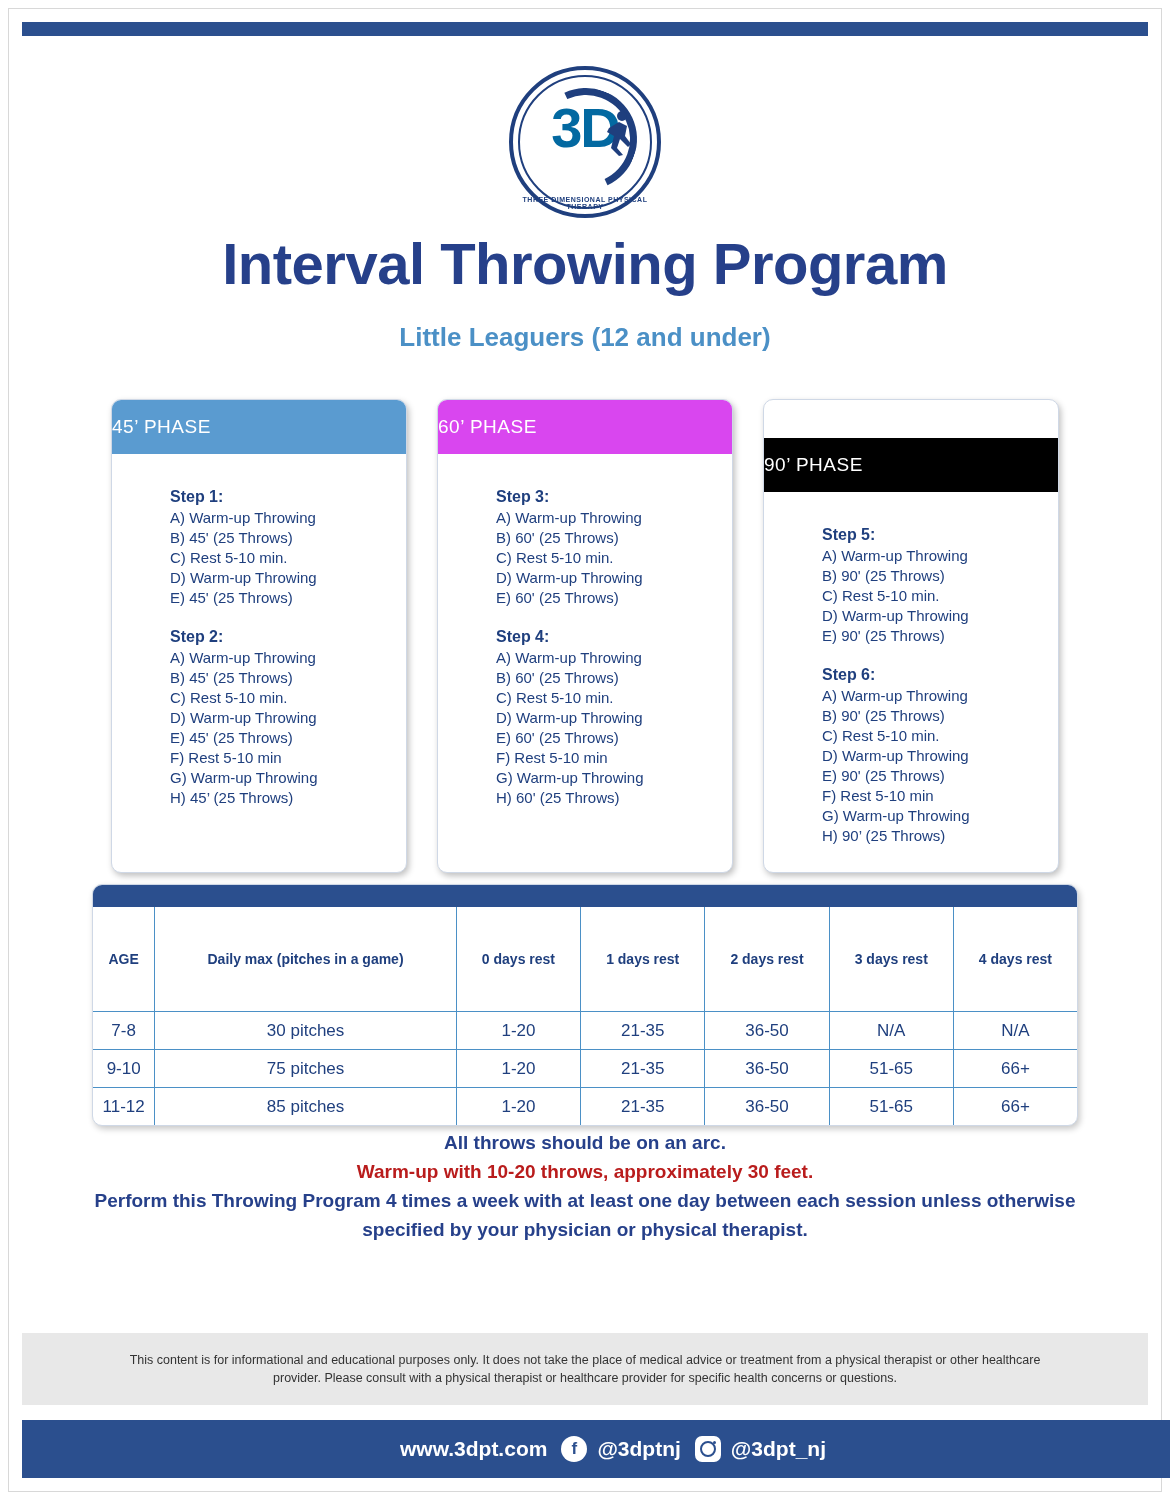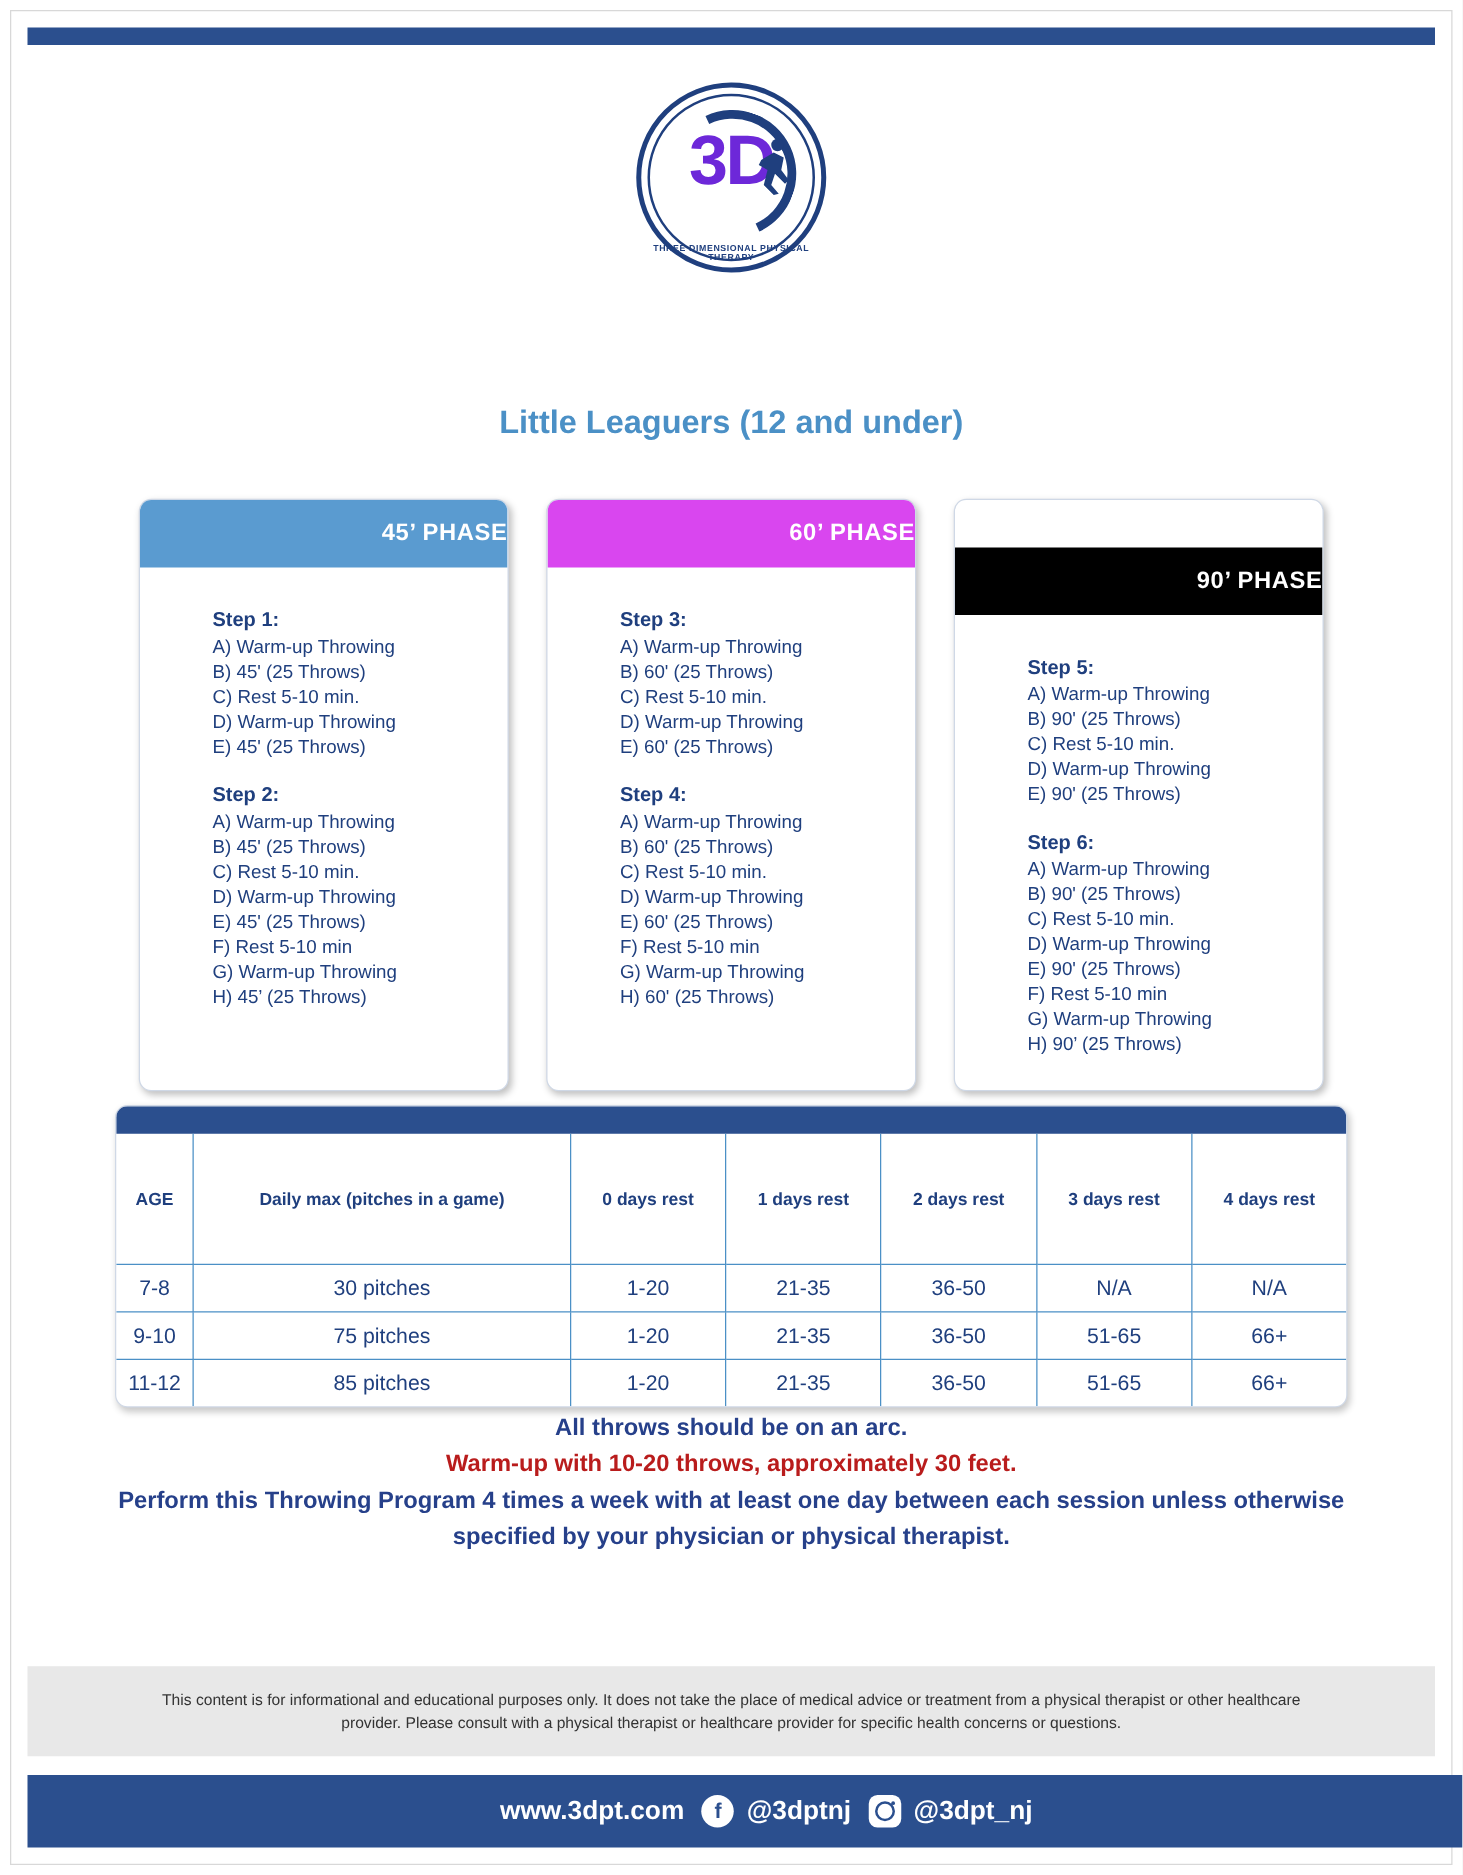--- a/index.html
+++ b/index.html
@@ -70,21 +70,21 @@
   }
   .logo-3d {
     position: absolute;
     left: 0;
     top: 34px;
     width: 100%;
     text-align: center;
     font-family: "Liberation Sans", sans-serif;
     font-weight: bold;
     font-size: 56px;
-    color: #6d28d9;
+    color: #0369a1;
     letter-spacing: -2px;
     line-height: 56px;
   }
   .logo-arc {
     position: absolute;
     left: 26px;
     top: 22px;
     width: 102px;
     height: 102px;
     border-radius: 50%;
@@ -151,23 +151,23 @@
     background: #ffffff;
     border-radius: 10px;
     box-shadow: 2px 3px 6px rgba(0,0,0,0.25);
     overflow: hidden;
     border: 1px solid #cfd8e6;
     box-sizing: border-box;
   }
   .card-header {
     height: 54px;
     line-height: 54px;
-    text-align: right;
+    text-align: left;
     color: #ffffff;
-    font-weight: bold;
+    font-weight: normal;
     font-size: 19px;
     letter-spacing: 0.5px;
   }
   .card-body {
     padding: 34px 0 26px 58px;
     min-height: 340px;
     box-sizing: border-box;
   }
   .step-title {
     font-weight: bold;
@@ -348,20 +348,21 @@
       <div class="logo-arc"></div>
       <div class="logo-3d">3D</div>
       <svg class="logo-runner" viewBox="0 0 34 46">
         <circle cx="21" cy="6" r="5" fill="#1f3f7e"></circle>
         <path d="M18 12 L26 16 L24 26 L30 34 L27 37 L19 29 L16 38 L22 45 L18 46 L10 38 L13 26 L6 22 L8 18 Z" fill="#1f3f7e"></path>
       </svg>
       <div class="logo-caption">THREE DIMENSIONAL PHYSICAL THERAPY</div>
     </div>
   </div>
 
+  <div class="title">Interval Throwing Program</div>
   <div class="subtitle">Little Leaguers (12 and under)</div>
 
   <div class="cards">
       <div class="card">
         <div class="card-header" style="background: rgb(90, 155, 208);">45’ PHASE</div>
         <div class="card-body">
           <div class="step-title">Step 1:</div>
           <div class="step-line">A) Warm-up Throwing</div>
           <div class="step-line">B) 45' (25 Throws)</div>
           <div class="step-line">C) Rest 5-10 min.</div>

